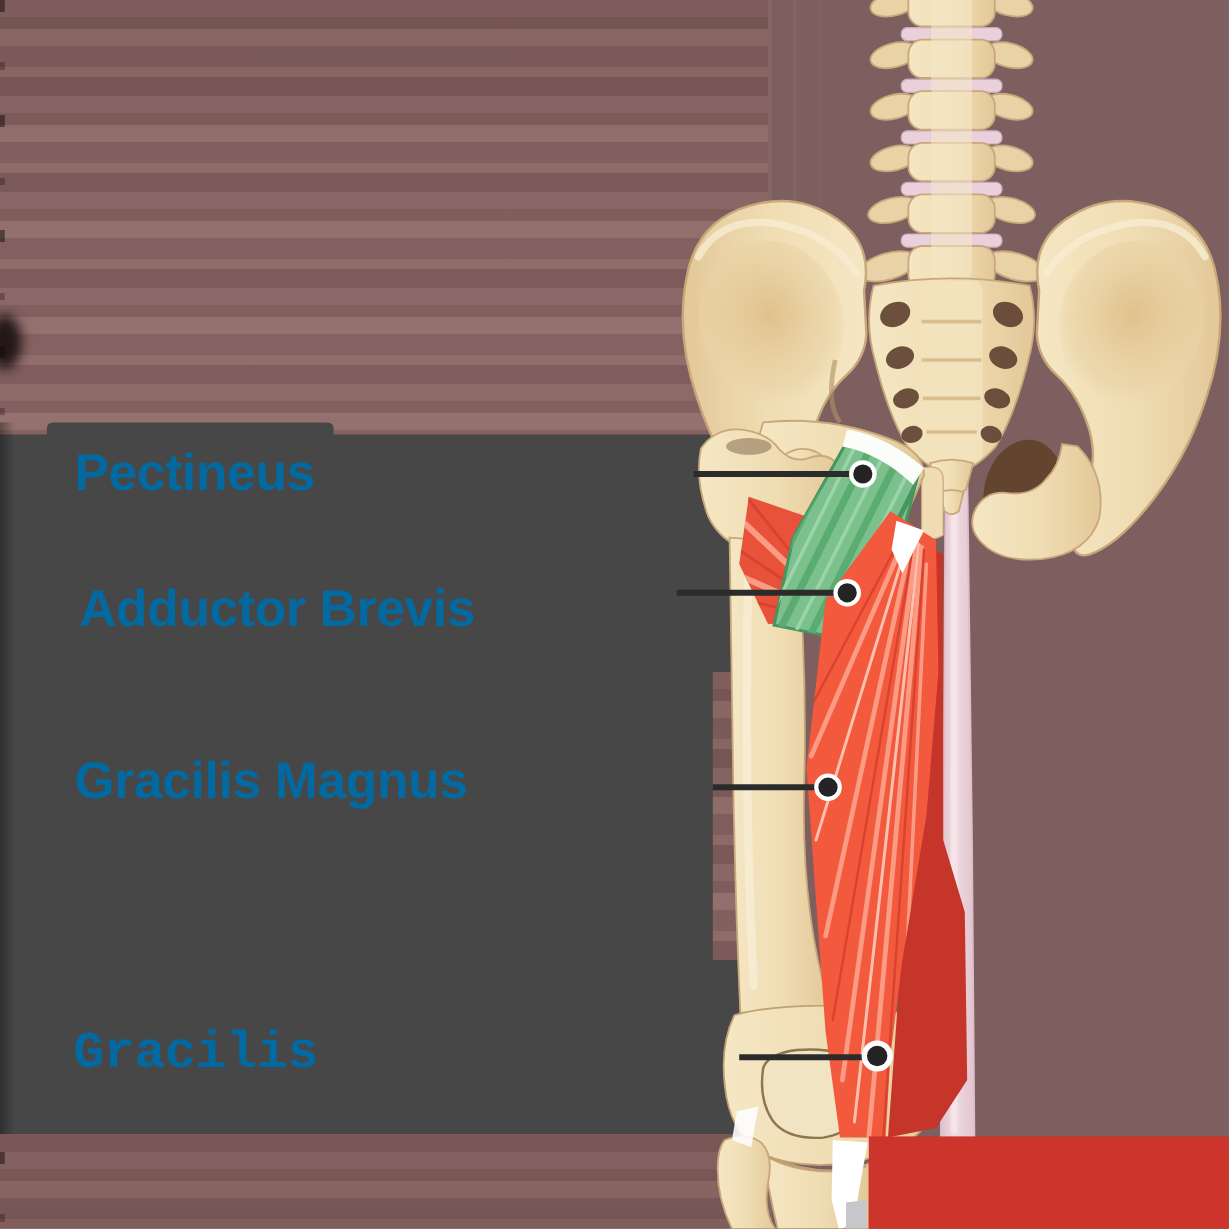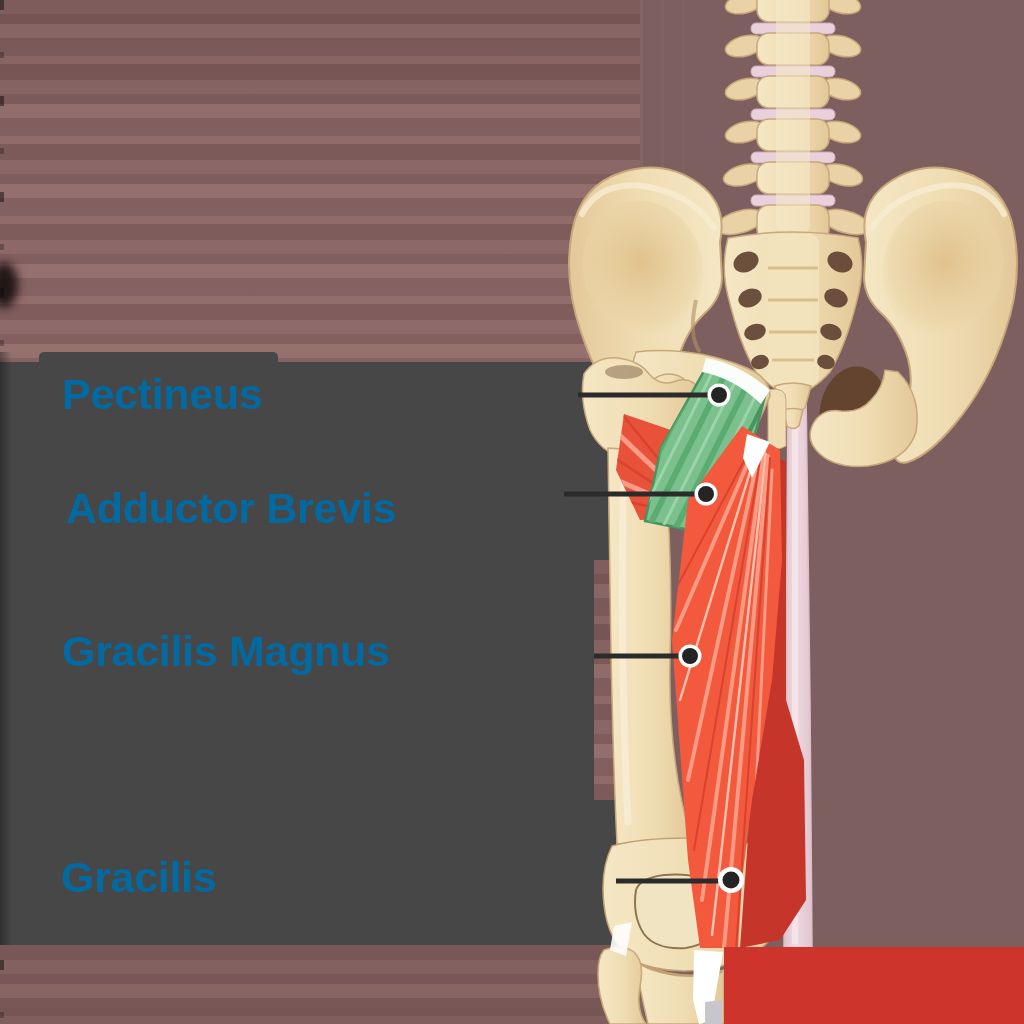--- a/index.html
+++ b/index.html
@@ -40,21 +40,21 @@
   .panel-box2{left:0;top:560px;width:594px;height:240px;}
   .panel-box3{left:0;top:800px;width:616px;height:145px;border-radius:0 0 6px 0;}
   .panel-edge-shade{position:absolute;left:0;top:352px;width:12px;height:593px;
     background:linear-gradient(90deg, rgba(15,12,12,.40), rgba(0,0,0,0));}
 
   .label{position:absolute;display:flex;align-items:center;height:56px;
     color:#0369a1;font-size:43px;font-weight:600;letter-spacing:-.3px;white-space:nowrap;}
   .label-pectineus{left:62px;top:366px;}
   .label-adductor-brevis{left:66px;top:480px;text-align:center;}
   .label-adductor-magnus{left:62px;top:623px;}
-  .label-gracilis{left:61px;top:849px;}
+  .label-gracilis{left:61px;top:849px;font-family:Liberation Mono, monospace;}
 
   
   .anatomy-svg{position:absolute;left:0;top:0;}
   .red-banner{position:absolute;left:724px;top:947px;width:300px;height:77px;background:#CC342C;}
   .lines-svg{position:absolute;left:0;top:0;pointer-events:none;}
 </style>
 </head>
 <body>
 
 <div class="stage">

